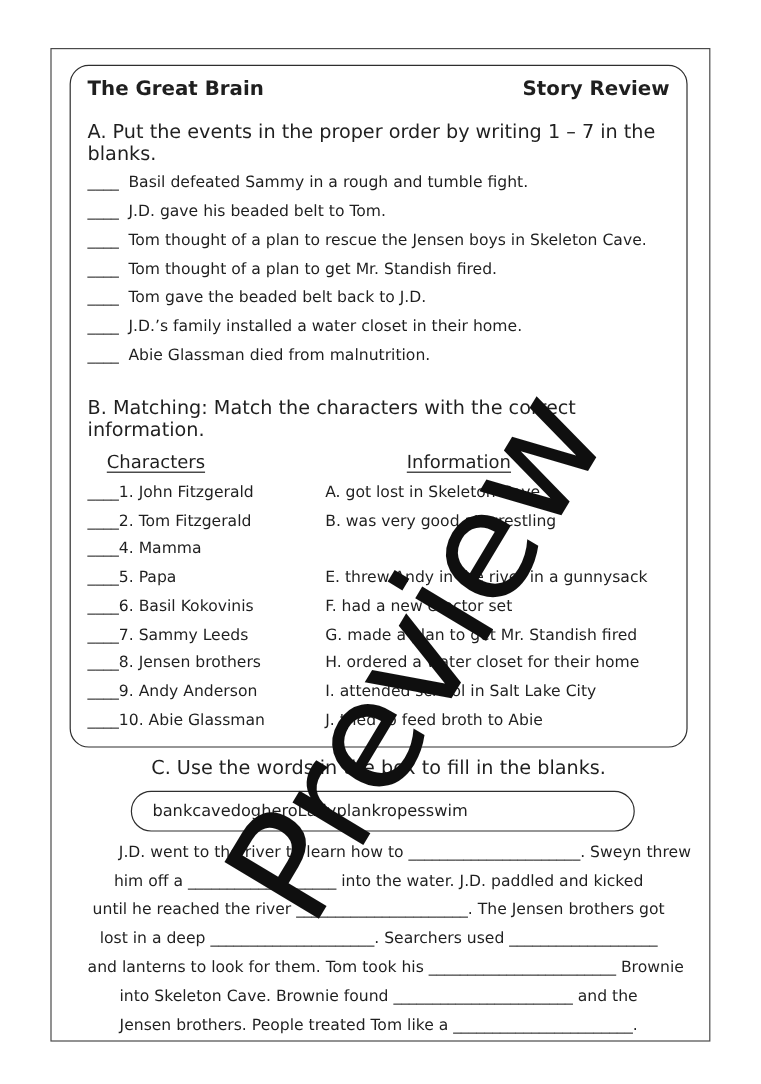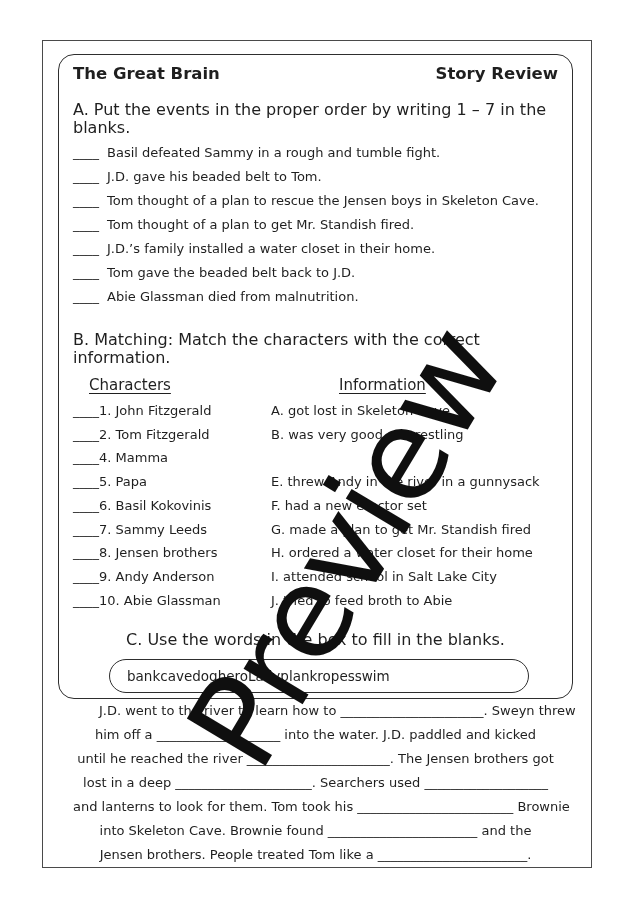--- a/index.html
+++ b/index.html
@@ -8,21 +8,21 @@
     position:relative;
     font-family:"DejaVu Sans", sans-serif;
     color:#1f1f1f;
     overflow:hidden;
   }
   .page-border {
     position:absolute; left:42px; top:40px; width:550px; height:828px;
     border:1px solid #4a4a4a; background:#ffffff;
   }
   .sheet {
-    position:absolute; left:58px; top:54px; width:515px; height:645px;
+    position:absolute; left:58px; top:54px; width:515px; height:569px;
     border:1.5px solid #2e2e2e; border-radius:16px; background:#ffffff;
     padding:8px 14px 0 14px;
   }
   .header-row {
     display:flex; justify-content:space-between; align-items:baseline;
     font-weight:bold; font-size:16.5px; line-height:22px;
   }
   .instr { font-size:16px; line-height:18px; }
   .sec-a-instr { margin-top:16px; }
   .order-list { margin-top:4px; }
@@ -72,22 +72,22 @@
     <span>Story Review</span>
   </div>
 
   <div class="instr sec-a-instr">A. Put the events in the proper order by writing 1 – 7 in the blanks.</div>
 
   <div class="order-list">
     <div class="order-item"><span class="blank-a">____</span><span>Basil defeated Sammy in a rough and tumble fight.</span></div>
     <div class="order-item"><span class="blank-a">____</span><span>J.D. gave his beaded belt to Tom.</span></div>
     <div class="order-item"><span class="blank-a">____</span><span>Tom thought of a plan to rescue the Jensen boys in Skeleton Cave.</span></div>
     <div class="order-item"><span class="blank-a">____</span><span>Tom thought of a plan to get Mr. Standish fired.</span></div>
+    <div class="order-item"><span class="blank-a">____</span><span>Tom gave the beaded belt back to J.D.</span></div>
     <div class="order-item"><span class="blank-a">____</span><span>J.D.’s family installed a water closet in their home.</span></div>
-    <div class="order-item"><span class="blank-a">____</span><span>Tom gave the beaded belt back to J.D.</span></div>
     <div class="order-item"><span class="blank-a">____</span><span>Abie Glassman died from malnutrition.</span></div>
   </div>
 
   <div class="instr sec-b-instr">B. Matching: Match the characters with the correct information.</div>
 
   <div class="match-head-row">
     <div class="match-head-left"><span>Characters</span></div>
     <div class="match-head-right"><span>Information</span></div>
   </div>
 

